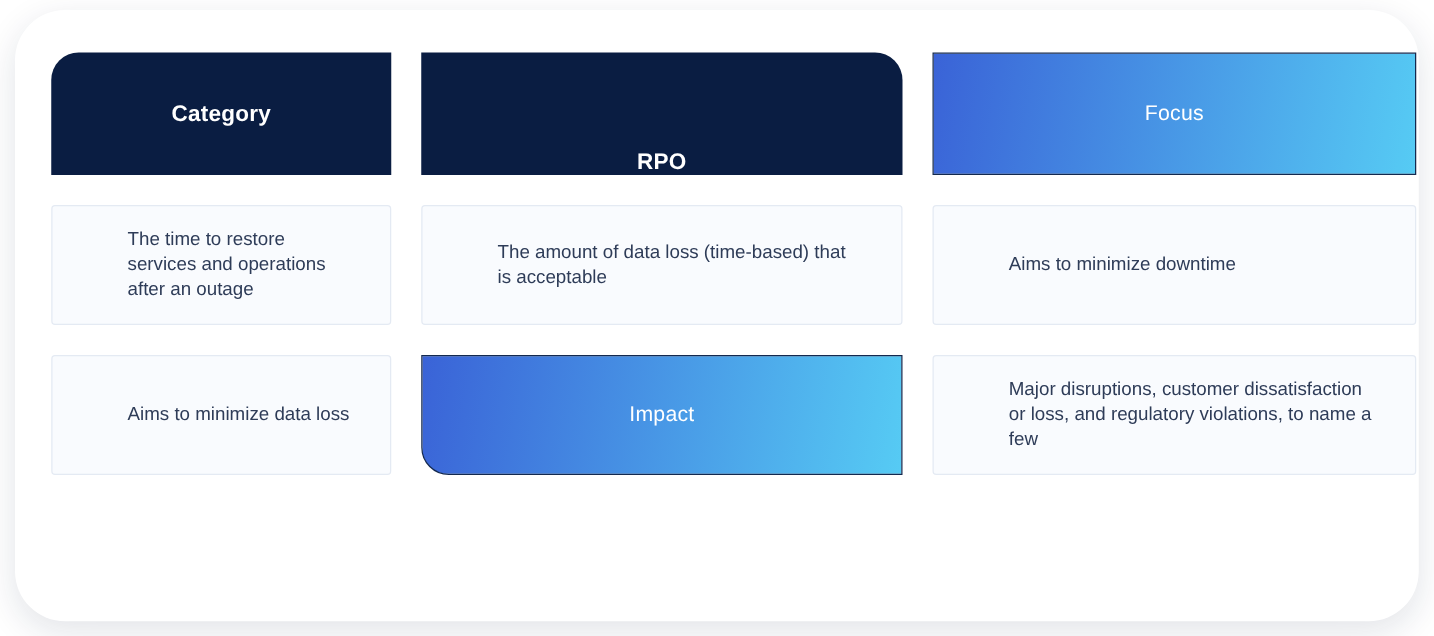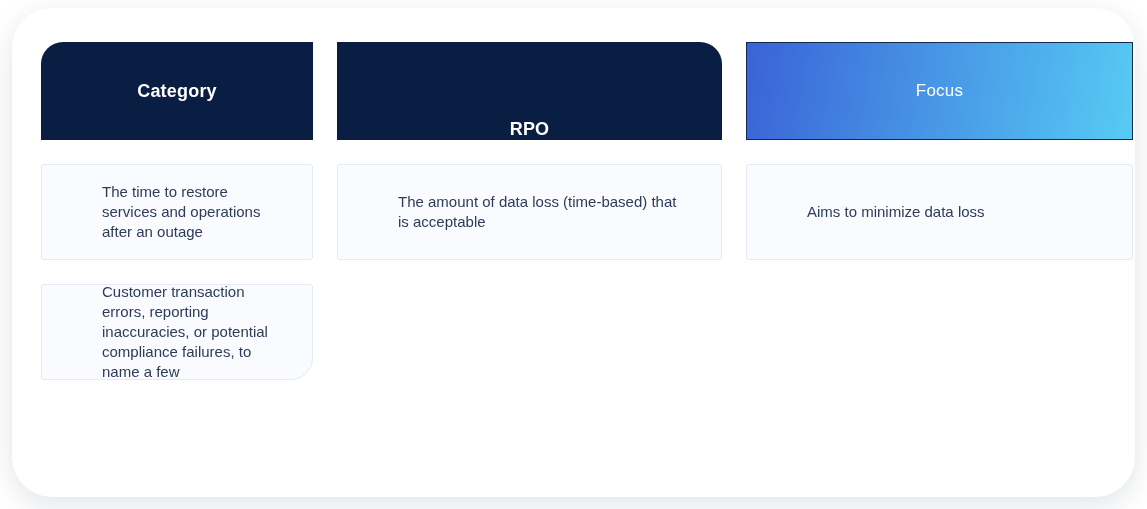--- a/index.html
+++ b/index.html
@@ -85,21 +85,27 @@
       <span>Focus</span>
     </div>
     <div class="content-cell">
       <span>The time to restore services and operations after an outage</span>
     </div>
     <div class="content-cell">
       <span>The amount of data loss (time-based) that is acceptable</span>
     </div>
 
     <div class="content-cell">
+      <span>Aims to minimize downtime</span>
+    </div>
+    <div class="content-cell">
       <span>Aims to minimize data loss</span>
     </div>
 
-    <div class="content-cell corner">
-      <span>Customer transaction errors, reporting inaccuracies, or potential compliance failures, to name a few</span>
+    <div class="label-cell last">
+      <span>Impact</span>
+    </div>
+    <div class="content-cell">
+      <span>Major disruptions, customer dissatisfaction or loss, and regulatory violations, to name a few</span>
     </div>
 
   </div>
 </div>
 
 </body></html>

